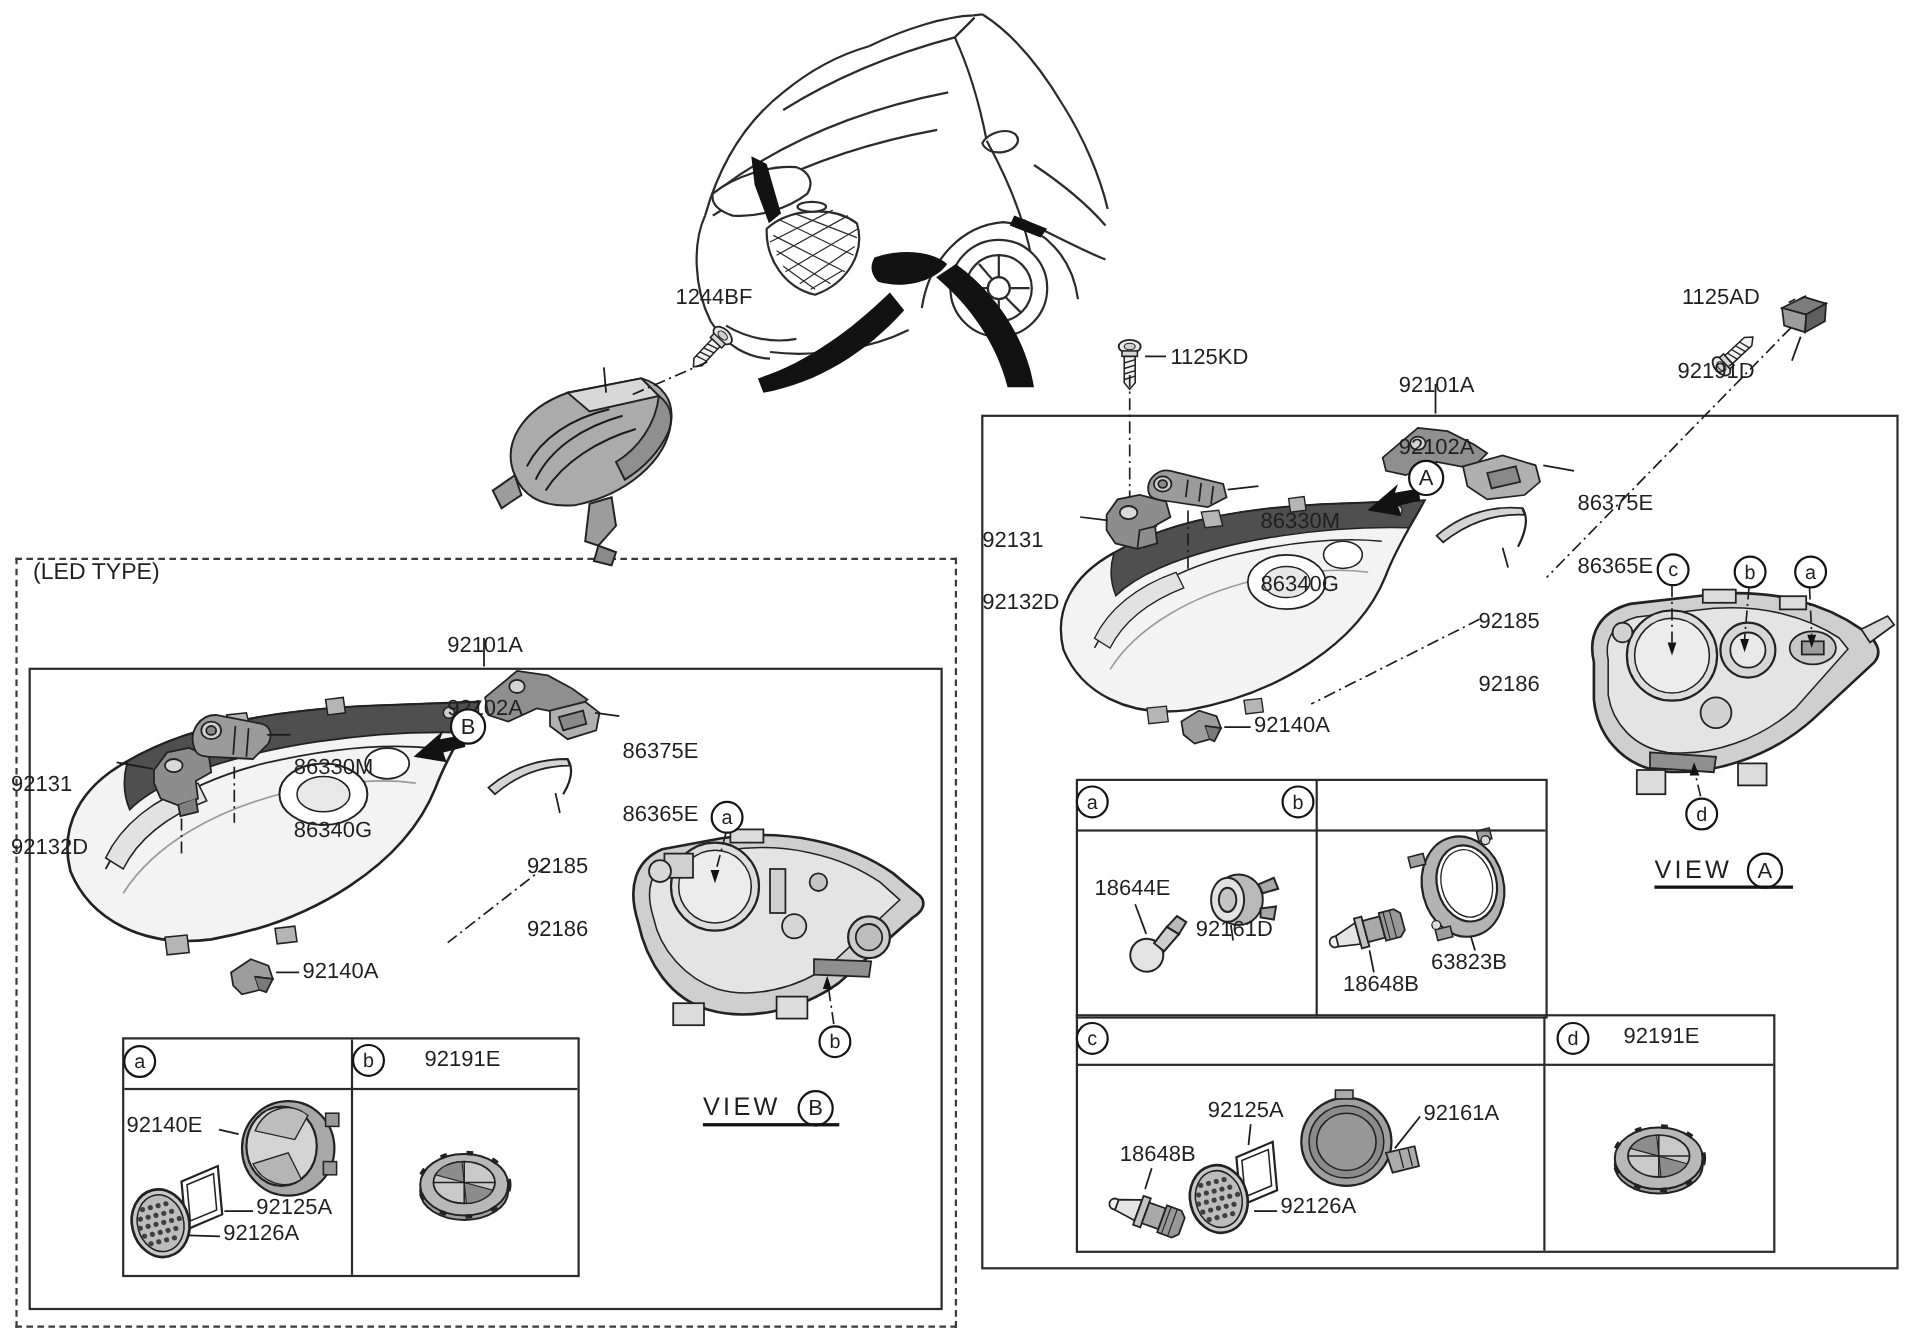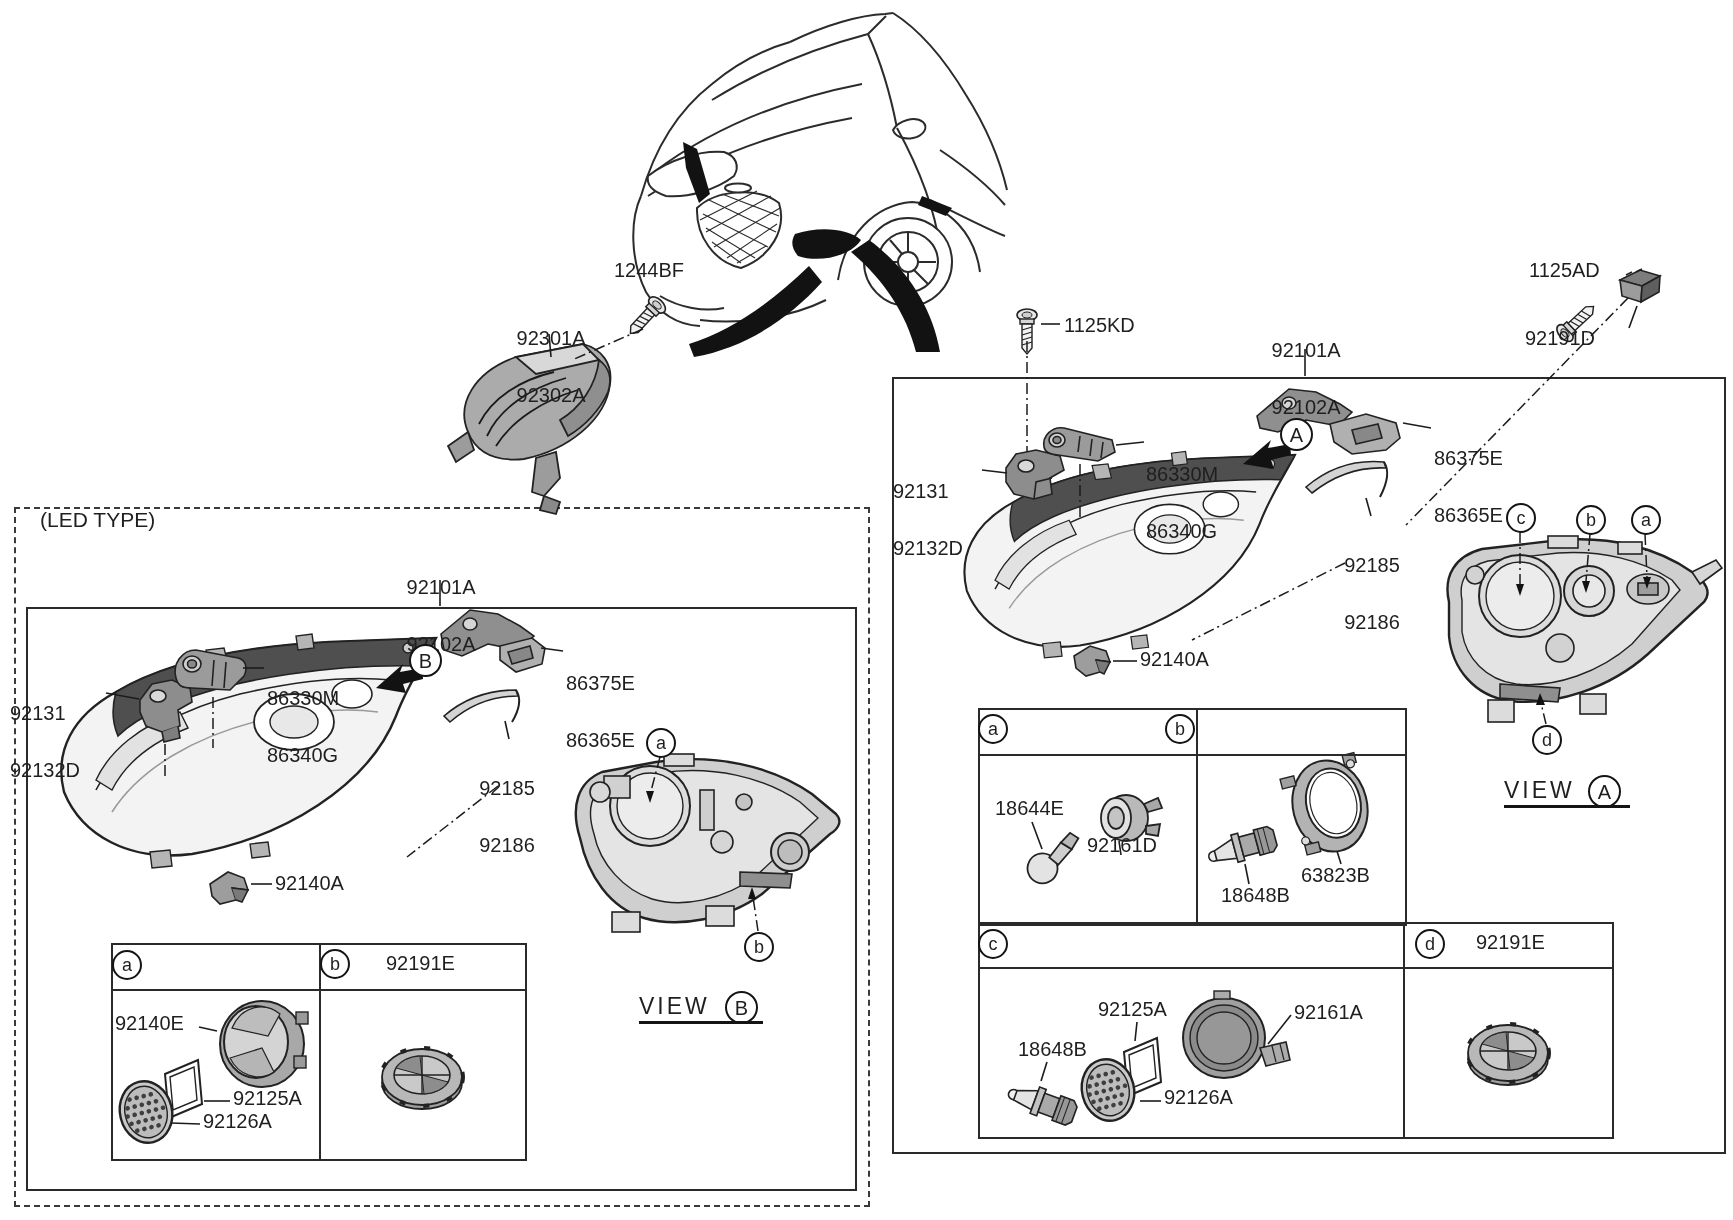--- a/index.html
+++ b/index.html
@@ -384,26 +384,22 @@
       <polygon points="1516,584 1524,584 1520,596"></polygon>
       <polygon points="1582,581 1590,581 1586,593"></polygon>
       <polygon points="1643,577 1651,577 1647,589"></polygon>
       <polygon points="1536,705 1545,705 1540,693"></polygon>
       <polygon points="646,791 654,791 650,803"></polygon>
       <polygon points="748,899 756,899 752,887"></polygon>
     </g>
   </svg>
 
   <div class="lbl" style="left:614px;top:261px">1244BF</div>
-  <div class="lbl c" style="left:510px;top:291px;width:82px">
-    <div>92301A</div>
-    <div>92302A</div>
-  </div>
-
-  <div class="lbl" style="left:40px;top:510px;font-size:21px">(LED TYPE)</div>
+
+  <div class="lbl" style="left:30px;top:510px;font-size:21px">(LED TYPE)</div>
   <div class="lbl c" style="left:401px;top:540px;width:80px">
     <div>92101A</div>
     <div>92102A</div>
   </div>
   <div class="lbl r" style="left:10px;top:666px;width:94px">
     <div>92131</div>
     <div>92132D</div>
   </div>
   <div class="lbl" style="left:267px;top:651px">
     <div>86330M</div>

